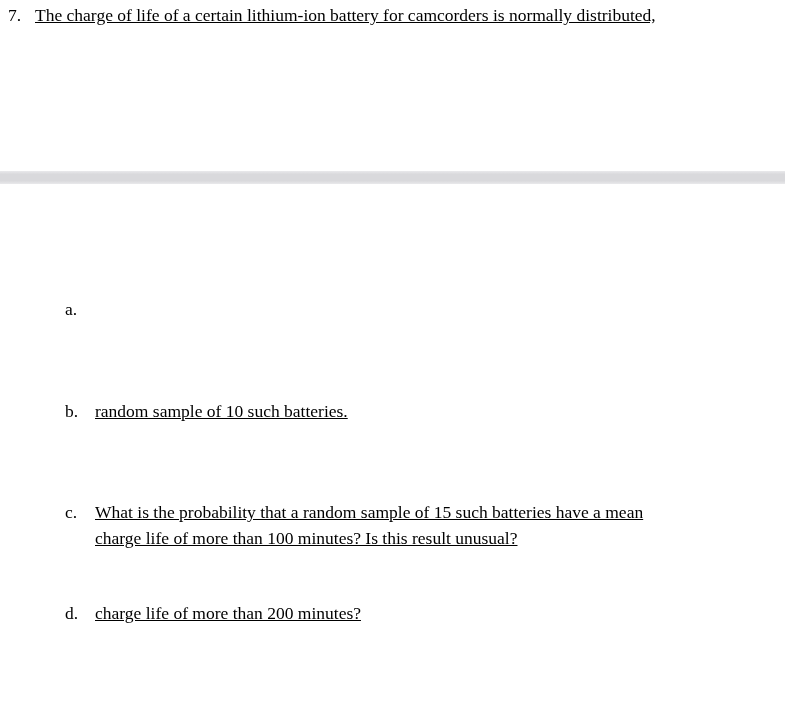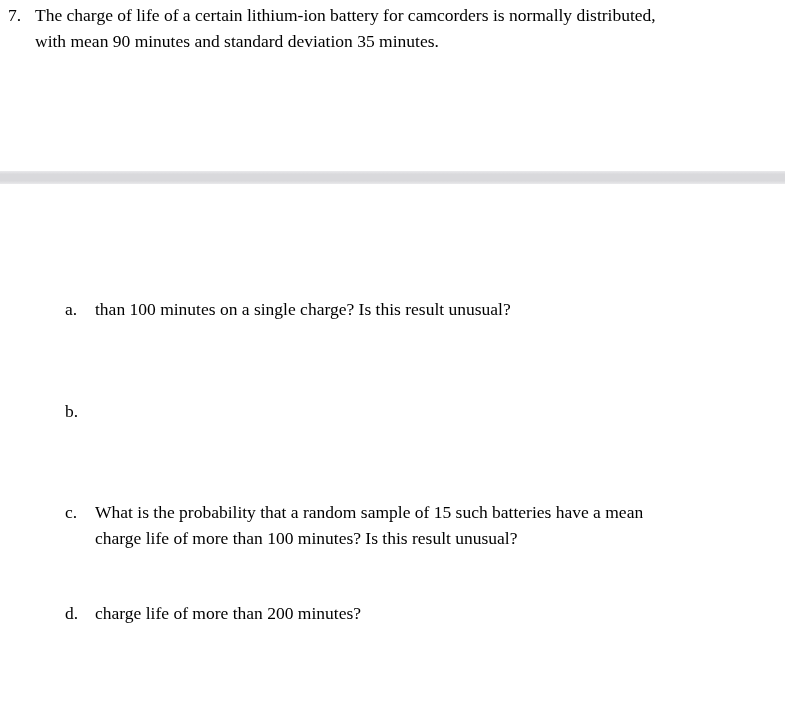--- a/index.html
+++ b/index.html
@@ -52,47 +52,47 @@
     display: inline-block;
     width: 30px;
     flex: 0 0 30px;
   }
   .part-a { top: 297px; }
   .part-b { top: 399px; }
   .part-c { top: 500px; }
   .part-d { top: 601px; }
   .line {
     white-space: nowrap;
+    text-decoration: underline;
   }
 </style>
 </head>
 <body>
 
 <div class="page">
 
   <div class="question">
     <span class="q-num">7.</span>
     <div class="q-text">
       <div class="line">The charge of life of a certain lithium-ion battery for camcorders is normally distributed,</div>
-      <div class="line">with mean 90 minutes and standard deviation 35 minutes.</div>
     </div>
   </div>
 
   <div class="divider"></div>
 
   <div class="part part-a">
     <span class="part-label">a.</span>
     <div class="part-text">
-      <div class="line">than 100 minutes on a single charge? Is this result unusual?</div>
     </div>
   </div>
 
   <div class="part part-b">
     <span class="part-label">b.</span>
     <div class="part-text">
+      <div class="line">random sample of 10 such batteries.</div>
     </div>
   </div>
 
   <div class="part part-c">
     <span class="part-label">c.</span>
     <div class="part-text">
       <div class="line">What is the probability that a random sample of 15 such batteries have a mean</div>
       <div class="line">charge life of more than 100 minutes? Is this result unusual?</div>
     </div>
   </div>

